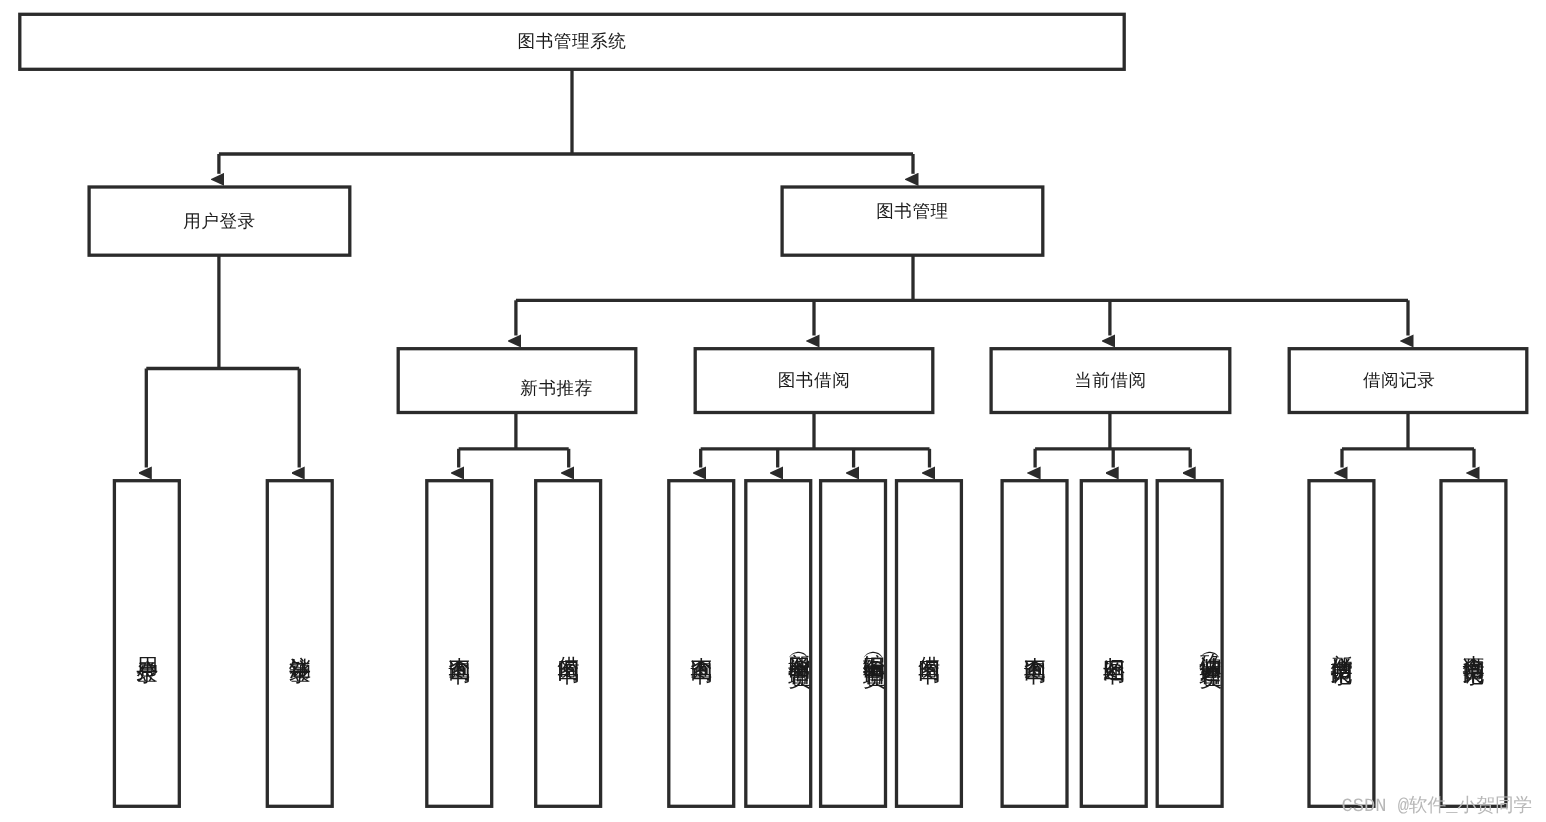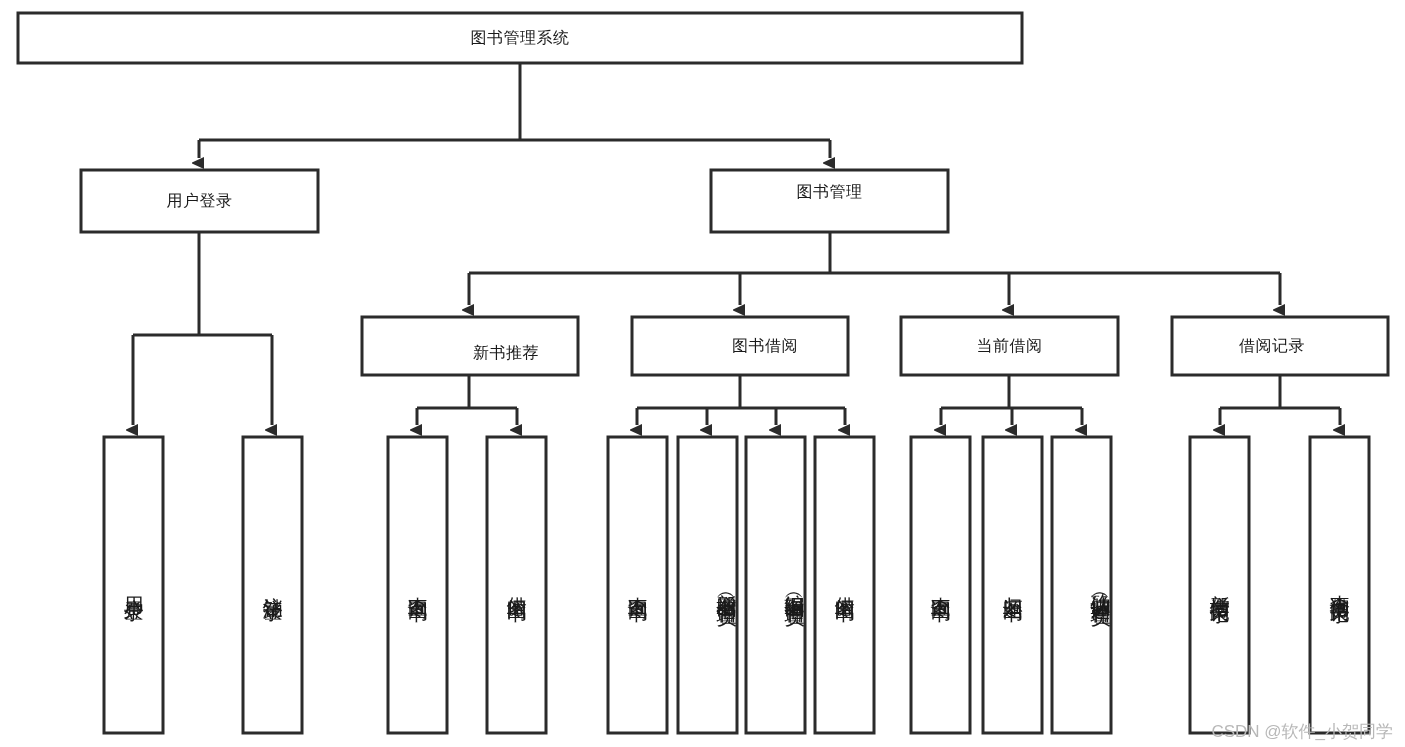--- a/index.html
+++ b/index.html
@@ -65,21 +65,21 @@
   }
   .node-label.vert.mid {
     align-items: center;
   }
   .watermark {
     position: absolute;
     right: 12px;
     bottom: 4px;
     font-size: 17px;
     color: #b8b8b8;
-    font-family: Liberation Sans, sans-serif;
+    font-family: Liberation Mono, monospace;
     white-space: nowrap;
     margin-top: 40px;
   }
 </style>
 </head>
 <body>
 
 <div id="diagram-root">
 
   <svg class="canvas" viewBox="0 0 1405 747">
@@ -173,21 +173,21 @@
     <rect class="node-box" x="1190" y="437" width="59" height="296"></rect>
     <rect class="node-box" x="1310" y="437" width="59" height="296"></rect>
   </svg>
 
   <div class="node-label horiz" style="left:18px; top:13px; width:1004px; height:50px;">图书管理系统</div>
 
   <div class="node-label horiz" style="left:81px; top:170px; width:237px; height:62px;">用户登录</div>
   <div class="node-label horiz" style="left:711px; top:170px; width:237px; height:44px;">图书管理</div>
 
   <div class="node-label horiz" style="left:362px; top:317px; width:216px; height:72px;margin-left:36px;">新书推荐</div>
-  <div class="node-label horiz" style="left:632px; top:317px; width:216px; height:58px;margin-left:25px;">图书借阅</div>
+  <div class="node-label horiz" style="left:632px; top:317px; width:216px; height:58px;">图书借阅</div>
   <div class="node-label horiz" style="left:901px; top:317px; width:217px; height:58px;border-radius:10px;">当前借阅</div>
   <div class="node-label horiz" style="left:1172px; top:317px; width:200px; height:58px;">借阅记录</div>
 
   <div class="node-label vert mid" style="left:104px; top:437px; width:59px; height:296px;">用户登录</div>
   <div class="node-label vert mid" style="left:243px; top:437px; width:59px; height:296px;">注销登录</div>
   <div class="node-label vert mid" style="left:388px; top:437px; width:59px; height:296px;">查询图书</div>
   <div class="node-label vert mid" style="left:487px; top:437px; width:59px; height:296px;">借阅图书</div>
   <div class="node-label vert mid" style="left:608px; top:437px; width:59px; height:296px;">查询图书</div>
   <div class="node-label vert" style="left:678px; top:441px; width:59px; height:292px;">新增图书（管理员）</div>
   <div class="node-label vert" style="left:746px; top:441px; width:59px; height:292px;">编辑图书（管理员）</div>

